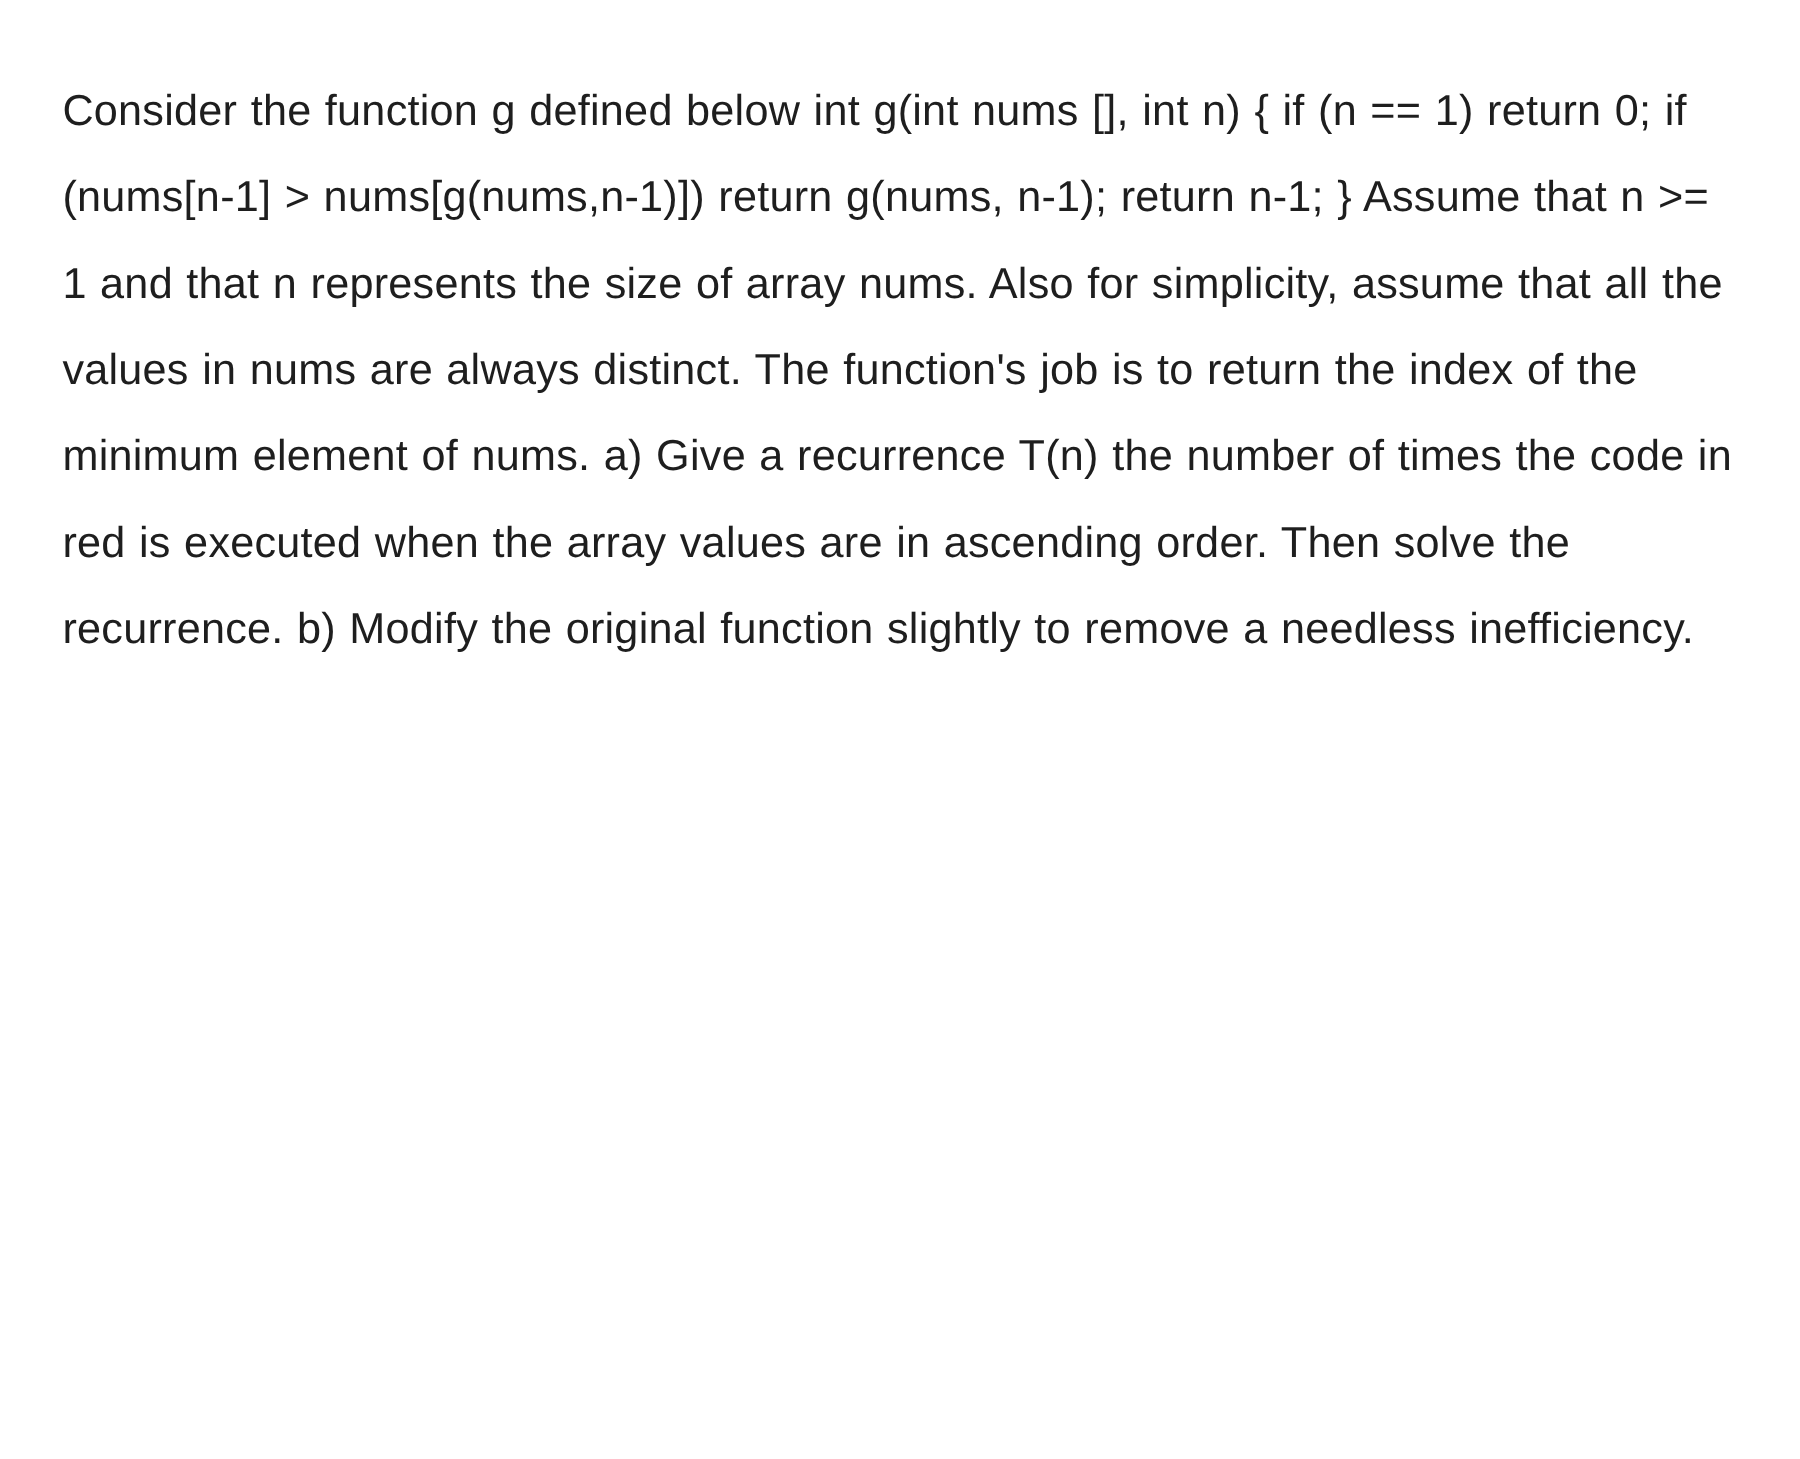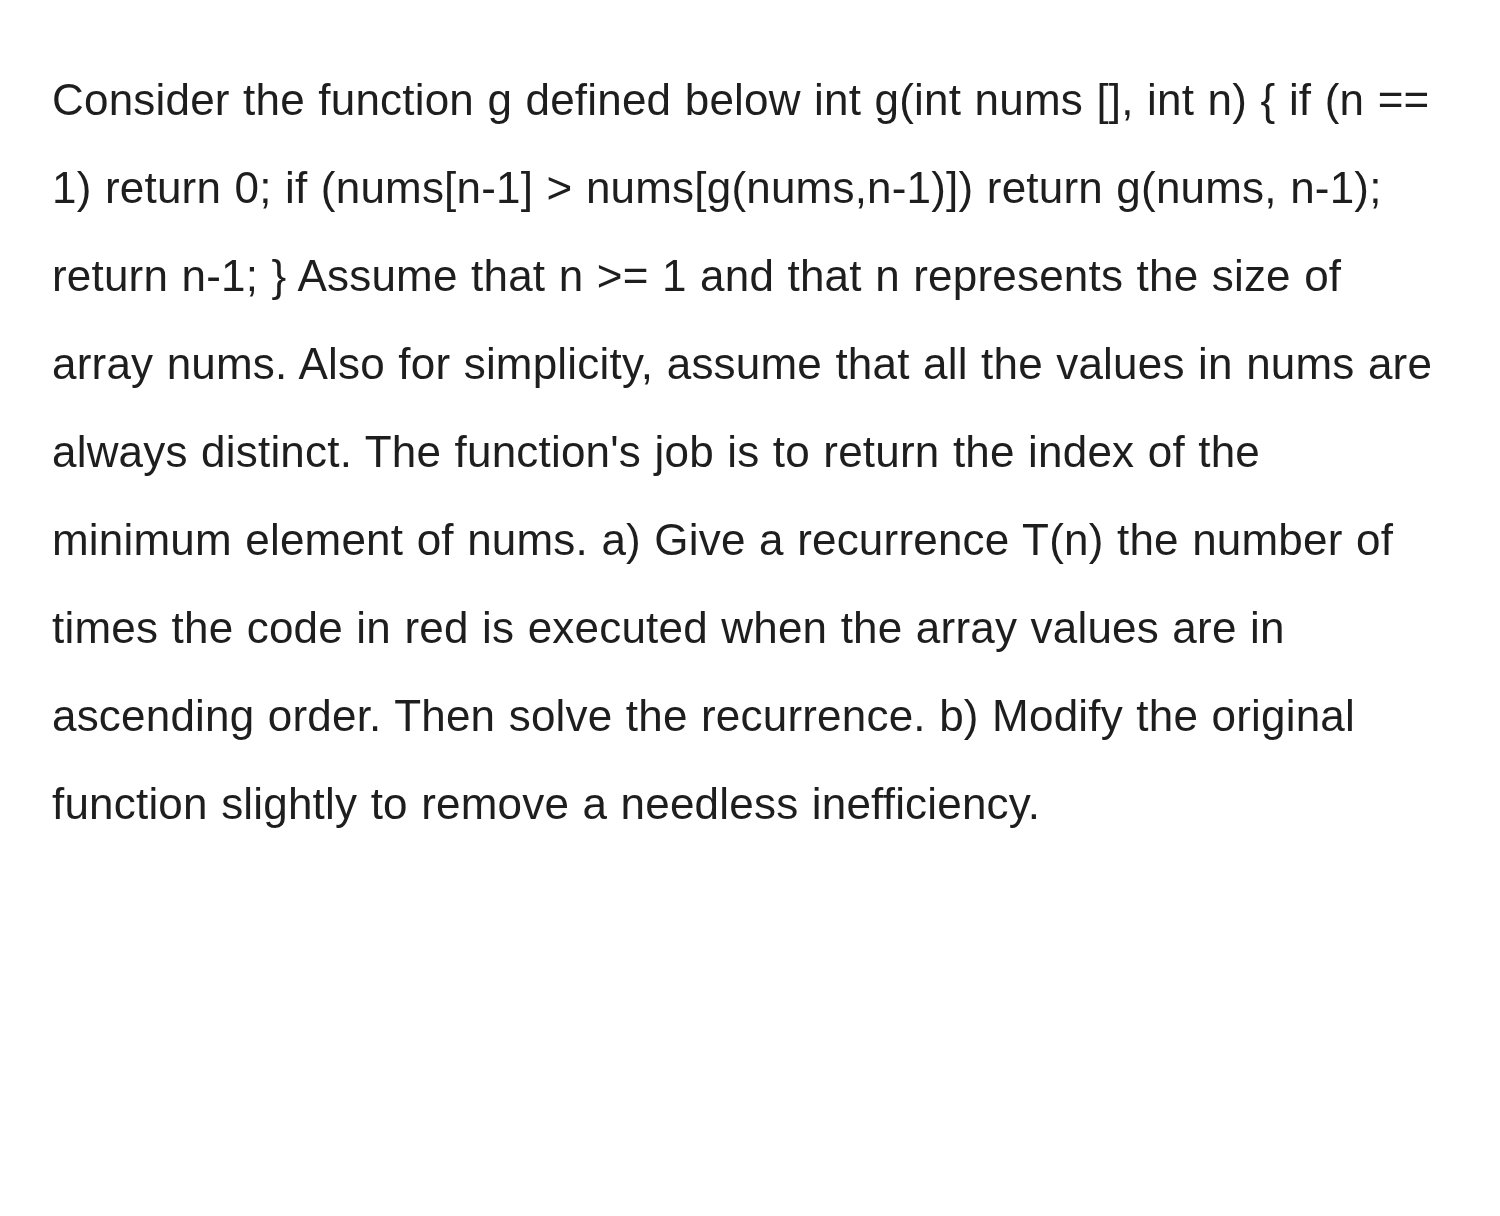--- a/index.html
+++ b/index.html
@@ -3,21 +3,21 @@
 <meta charset="utf-8">
 <style>
   * { margin: 0; padding: 0; box-sizing: border-box; }
   html, body { width: 1500px; height: 1216px; background: #ffffff; overflow: hidden; }
   body {
     font-family: -apple-system, BlinkMacSystemFont, "Segoe UI", Helvetica, Arial, sans-serif;
     color: #1e1e1e;
     padding: 56px 52px 56px 52px;
   }
   .content {
-    font-size: 44px;
+    font-size: 36px;
     line-height: 2.0;
     font-weight: 400;
     letter-spacing: 0.2px;
     word-spacing: 1px;
   }
 </style>
 </head>
 <body>
 
 <div class="content">Consider the function g defined below int g(int nums [], int n) { if (n == 1) return 0; if (nums[n-1] &gt; nums[g(nums,n-1)]) return g(nums, n-1); return n-1; } Assume that n &gt;= 1 and that n represents the size of array nums. Also for simplicity, assume that all the values in nums are always distinct. The function's job is to return the index of the minimum element of nums. a) Give a recurrence T(n) the number of times the code in red is executed when the array values are in ascending order. Then solve the recurrence. b) Modify the original function slightly to remove a needless inefficiency.</div>

